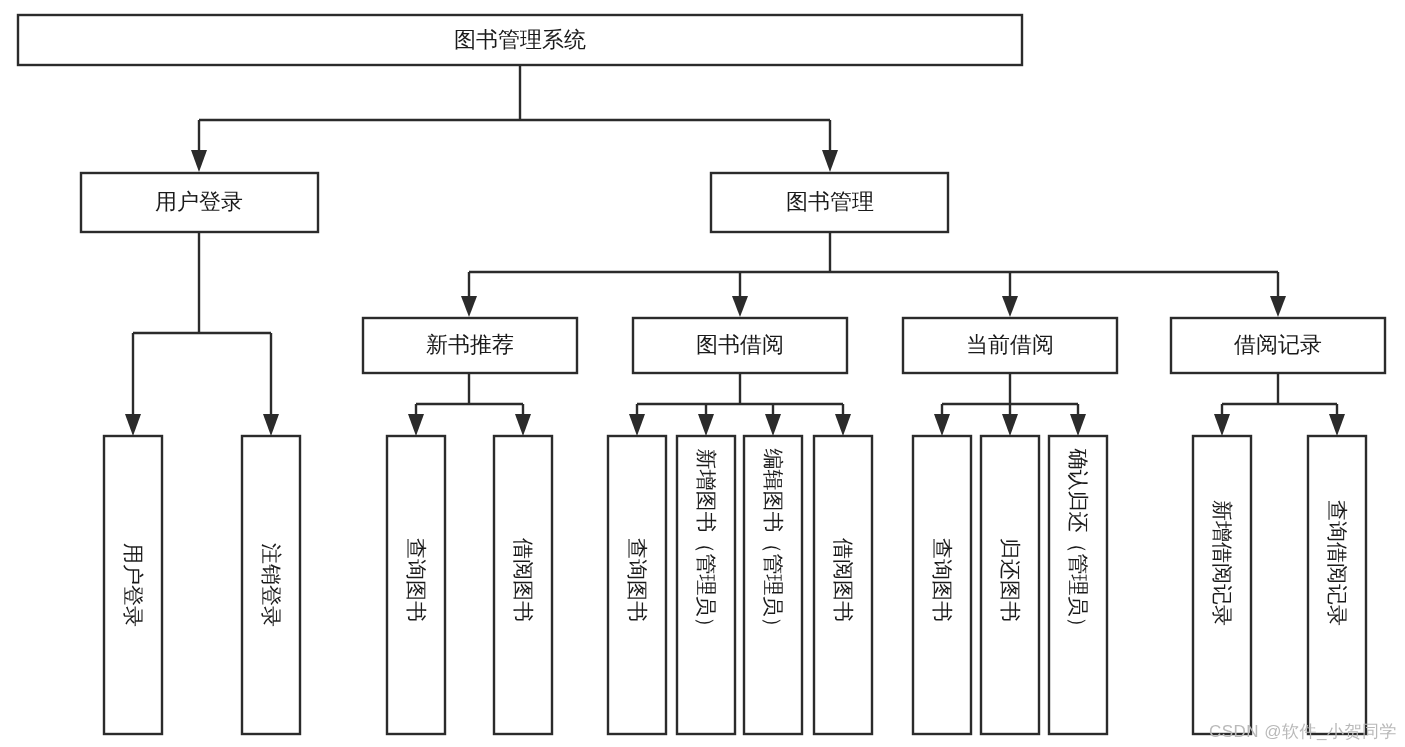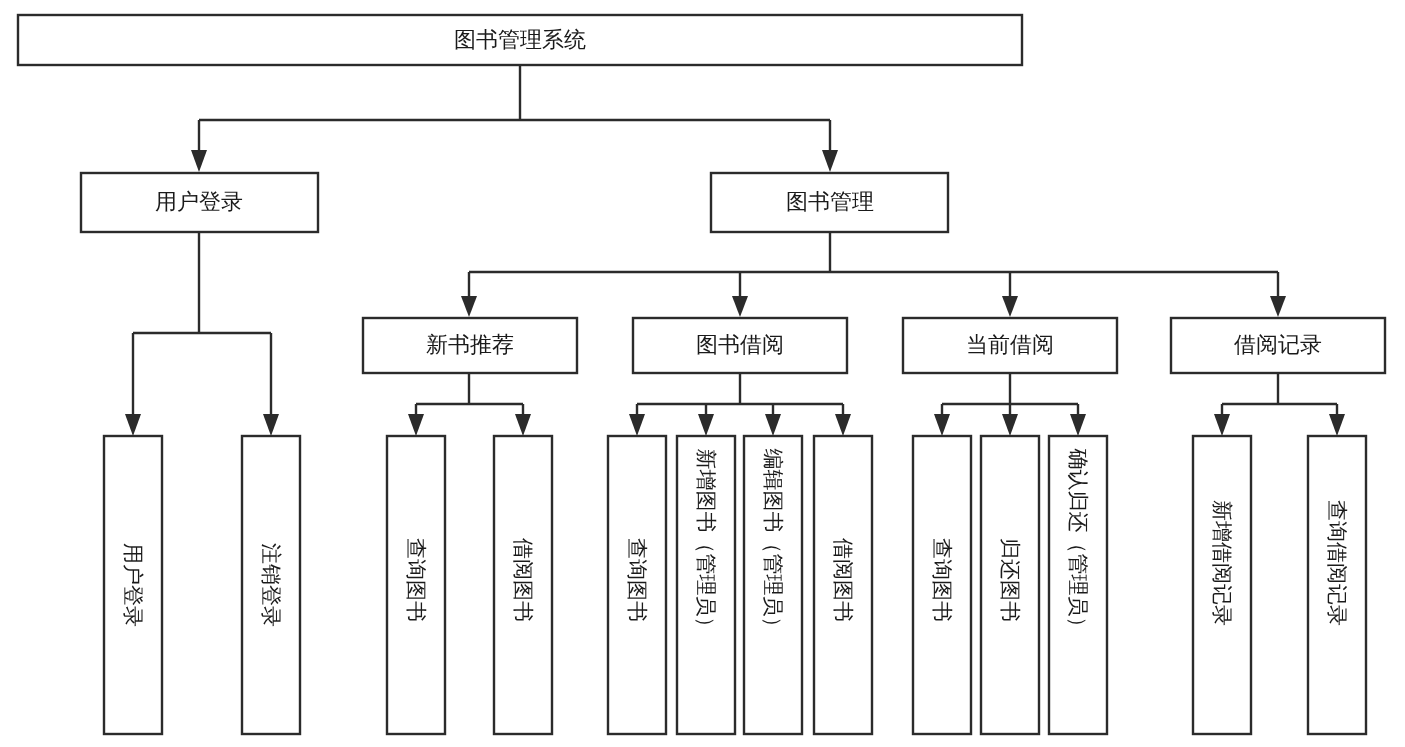--- a/index.html
+++ b/index.html
@@ -231,14 +231,15 @@
       <rect class="node-box" x="1193" y="436" width="58" height="298"></rect>
       <text class="node-label-vertical" transform="translate(1222,563) rotate(90)" x="0" y="7">新增借阅记录</text>
     </g>
     <g>
       <rect class="node-box" x="1308" y="436" width="58" height="298"></rect>
       <text class="node-label-vertical" transform="translate(1337,563) rotate(90)" x="0" y="7">查询借阅记录</text>
     </g>
 
   </svg>
 
+  <div class="watermark">CSDN @软件_小贺同学</div>
 
 </div>
 
 </body></html>

